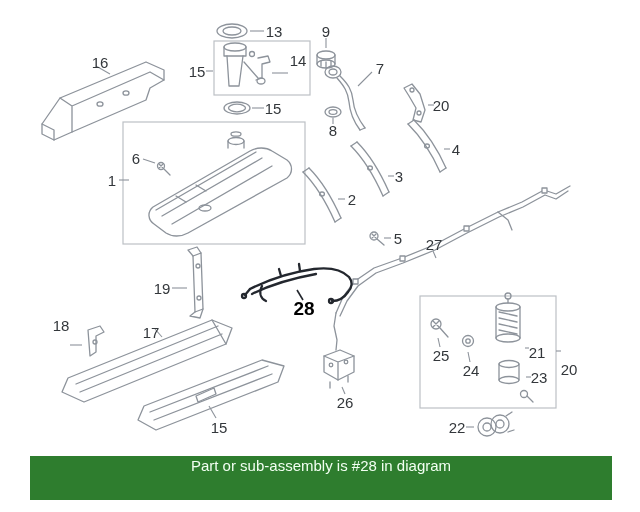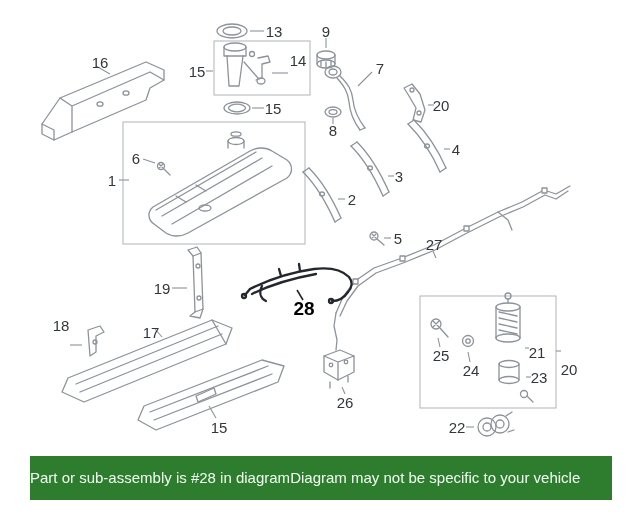--- a/index.html
+++ b/index.html
@@ -13,21 +13,21 @@
   .hl-art{stroke:var(--highlight,#23272e);fill:none;stroke-width:2.3;stroke-linecap:round;stroke-linejoin:round;}
   .ldr{stroke:var(--line-art,#8d939b);stroke-width:1.1;}
   .co{
     position:absolute;transform:translate(-50%,-50%);
     font-size:15px;color:var(--callout-text,#33373b);white-space:nowrap;
   }
   .co.hl{font-size:19px;font-weight:bold;color:#000000;}
   .banner{
     position:absolute;left:30px;right:28px;top:456px;height:44px;
     background:var(--banner-bg,#2e7d2e);color:var(--banner-text,#f2fff2);
-    display:flex;flex-direction:row;justify-content:flex-start;align-items:center;
+    display:flex;flex-direction:column;justify-content:space-between;align-items:center;
     font-size:15px;line-height:1.35;text-align:center;
   }
 </style>
 </head>
 <body>
 
 <div class="screen">
 
   <svg width="640" height="512" viewBox="0 0 640 512">
 
@@ -277,16 +277,15 @@
   <span class="co" style="left:457px;top:427px">22</span>
   <span class="co" style="left:539px;top:377px">23</span>
   <span class="co" style="left:471px;top:370px">24</span>
   <span class="co" style="left:441px;top:355px">25</span>
   <span class="co" style="left:345px;top:402px">26</span>
   <span class="co" style="left:434px;top:244px">27</span>
   <span class="co hl" style="left:304px;top:309px">28</span>
 
   <div class="banner">
     <div>Part or sub-assembly is #28 in diagram</div>
-    <div>Diagram may not be specific to your vehicle</div>
   </div>
 
 </div>
 
 </body></html>

